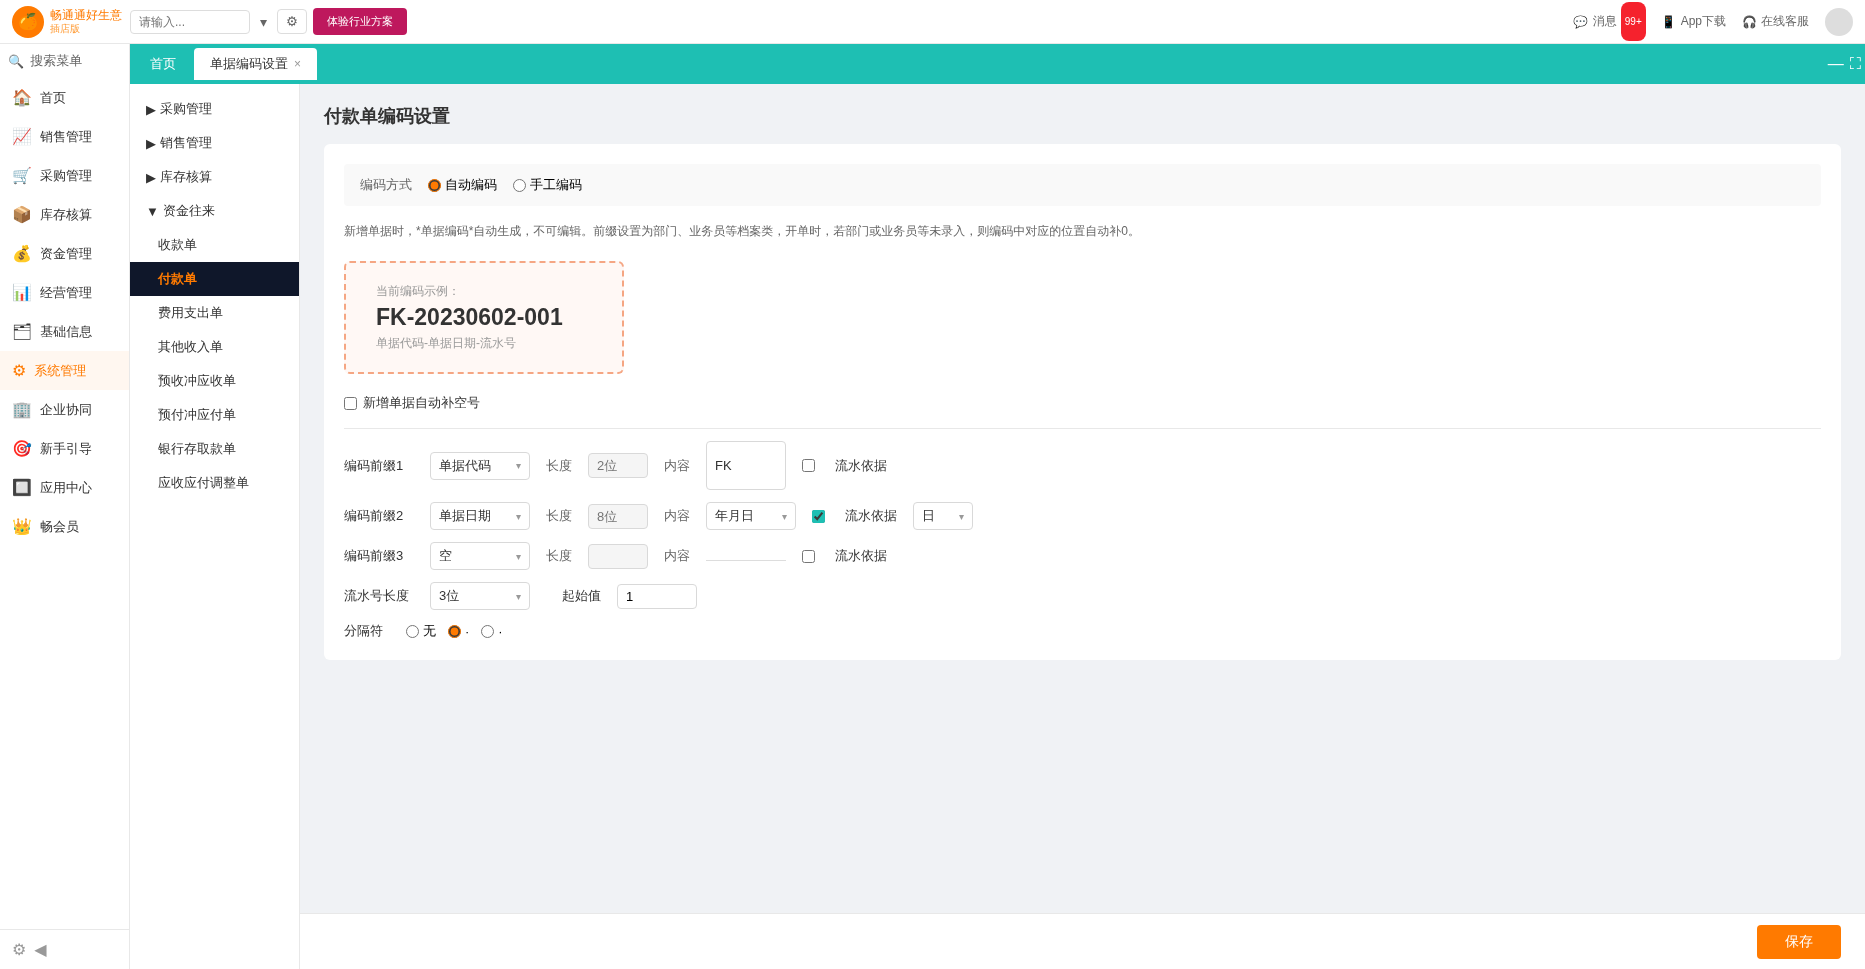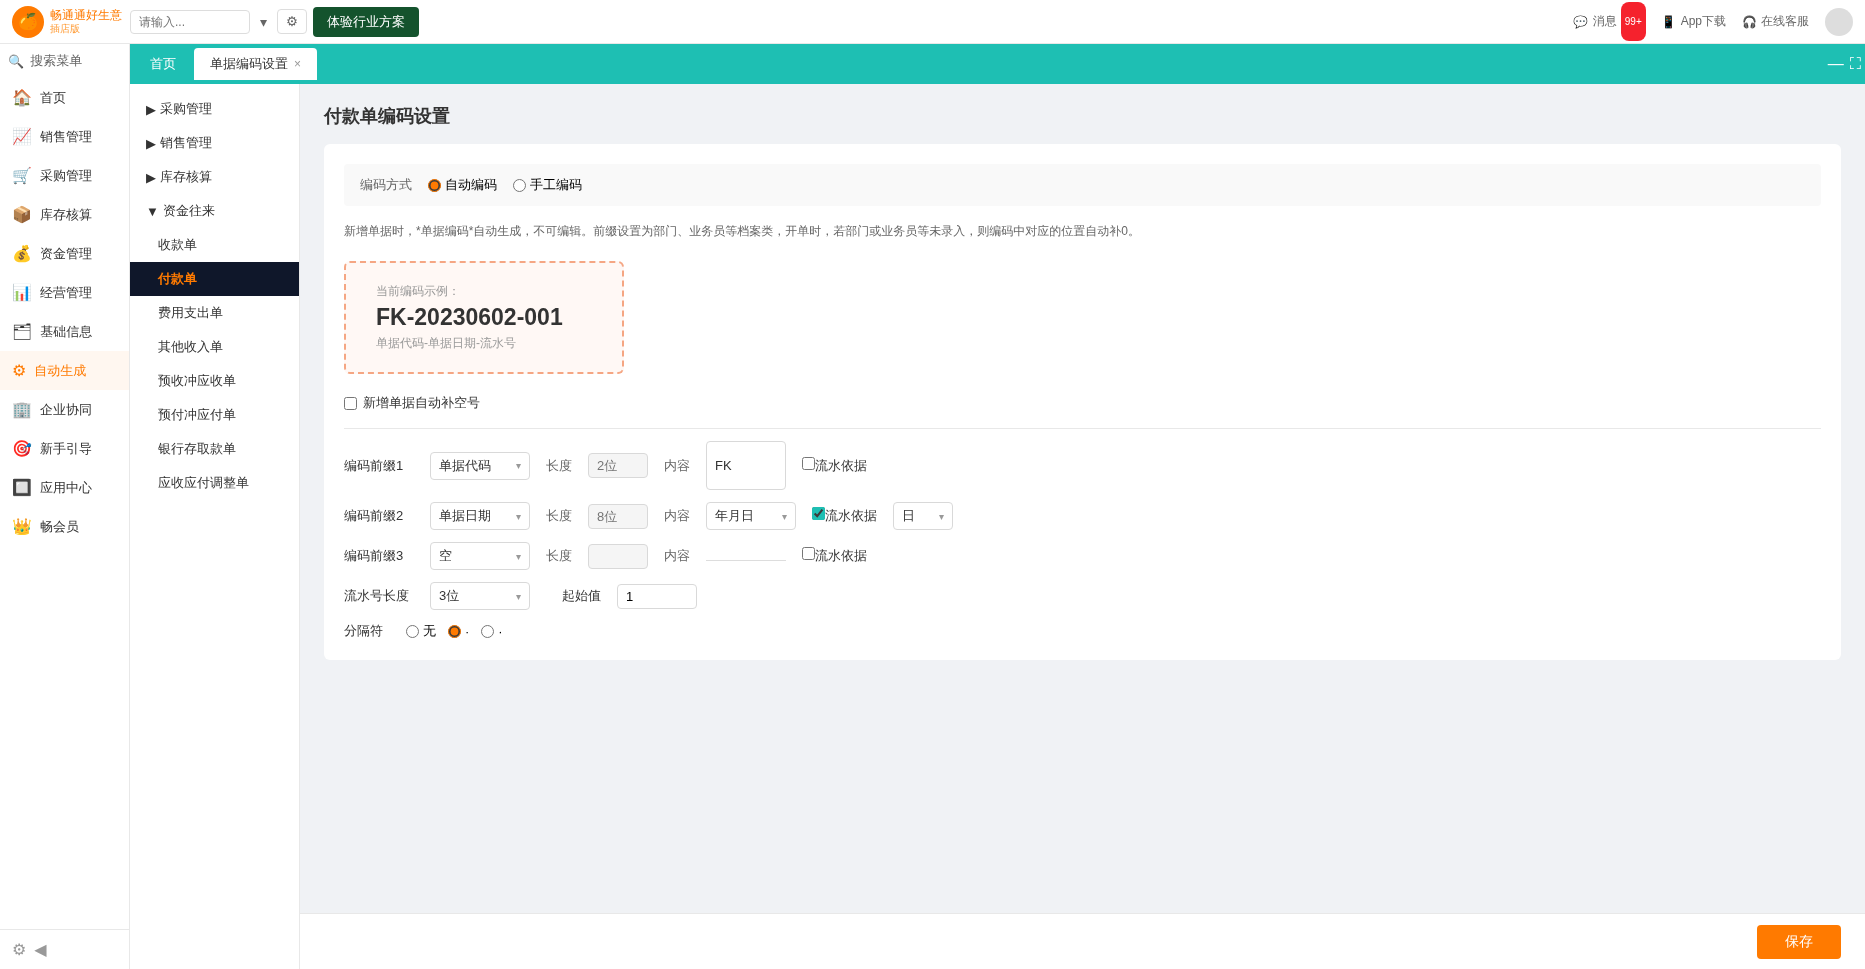--- a/index.html
+++ b/index.html
@@ -16,21 +16,21 @@
       justify-content: space-between;
       flex-shrink: 0;
     }
     .top-header-left { display: flex; align-items: center; gap: 8px; }
     .logo-area { display: flex; align-items: center; gap: 6px; }
     .logo-icon { width: 32px; height: 32px; background: #ff7a00; border-radius: 50%; display: flex; align-items: center; justify-content: center; color: white; font-size: 16px; }
     .logo-text { font-size: 12px; color: #ff7a00; line-height: 1.2; }
     .top-header-controls { display: flex; align-items: center; gap: 6px; }
     .nav-btn { background: none; border: none; cursor: pointer; color: #666; font-size: 14px; padding: 4px; }
     .settings-btn { background: none; border: 1px solid #ddd; border-radius: 4px; cursor: pointer; color: #666; padding: 4px 8px; }
-    .trial-btn { background: #14532d; color: white; border: none; border-radius: 4px; padding: 6px 14px; cursor: pointer; font-size: 13px; }
+    .trial-btn { background: #be185d; color: white; border: none; border-radius: 4px; padding: 6px 14px; cursor: pointer; font-size: 11px; }
     .top-header-right { display: flex; align-items: center; gap: 16px; }
     .header-action { display: flex; align-items: center; gap: 4px; color: #666; font-size: 12px; cursor: pointer; }
     .badge { background: #f5222d; color: white; border-radius: 8px; font-size: 10px; padding: 14px 4px; }
     .user-avatar { width: 28px; height: 28px; background: #ddd; border-radius: 50%; }
 
     
     .main-layout { display: flex; flex: 1; overflow: hidden; }
 
     
     .sidebar {
@@ -176,21 +176,21 @@
       border-radius: 4px;
       padding: 4px 8px;
       font-size: 13px;
       background: #f5f5f5;
       color: #999;
       width: 60px;
     }
     .length-label { font-size: 13px; color: #666; }
     .content-label { font-size: 13px; color: #666; }
     .content-value { font-size: 13px; color: #333; padding: 16px 8px; border: 1px solid #d9d9d9; border-radius: 4px; min-width: 80px; background: white; }
-    .serial-checkbox { display: flex; align-items: flex-start; gap: 0; font-size: 13px; color: #333; cursor: pointer; }
+    .serial-checkbox { display: flex; align-items: center; gap: 20px; font-size: 13px; color: #333; cursor: pointer; }
     .serial-checkbox input[type="checkbox"] { accent-color: #1ebfb3; }
 
     
     .serial-row { display: flex; align-items: center; gap: 16px; margin-bottom: 12px; }
     .serial-label { font-size: 13px; color: #333; width: 70px; }
     .start-label { font-size: 13px; color: #333; margin-left: 16px; }
     .start-input { border: 1px solid #d9d9d9; border-radius: 4px; padding: 4px 8px; font-size: 13px; width: 80px; background: white; }
 
     
     .separator-row { display: flex; align-items: center; gap: 12px; margin-top: 8px; }
@@ -287,21 +287,21 @@
     <div class="sidebar-item">
       <span class="icon">📊</span>
       <span>经营管理</span>
     </div>
     <div class="sidebar-item">
       <span class="icon">🗂</span>
       <span>基础信息</span>
     </div>
     <div class="sidebar-item active">
       <span class="icon">⚙</span>
-      <span>自动生成</span>
+      <span>系统管理</span>
     </div>
     <div class="sidebar-item">
       <span class="icon">🏢</span>
       <span>企业协同</span>
     </div>
     <div class="sidebar-item">
       <span class="icon">🎯</span>
       <span>新手引导</span>
     </div>
     <div class="sidebar-item">

